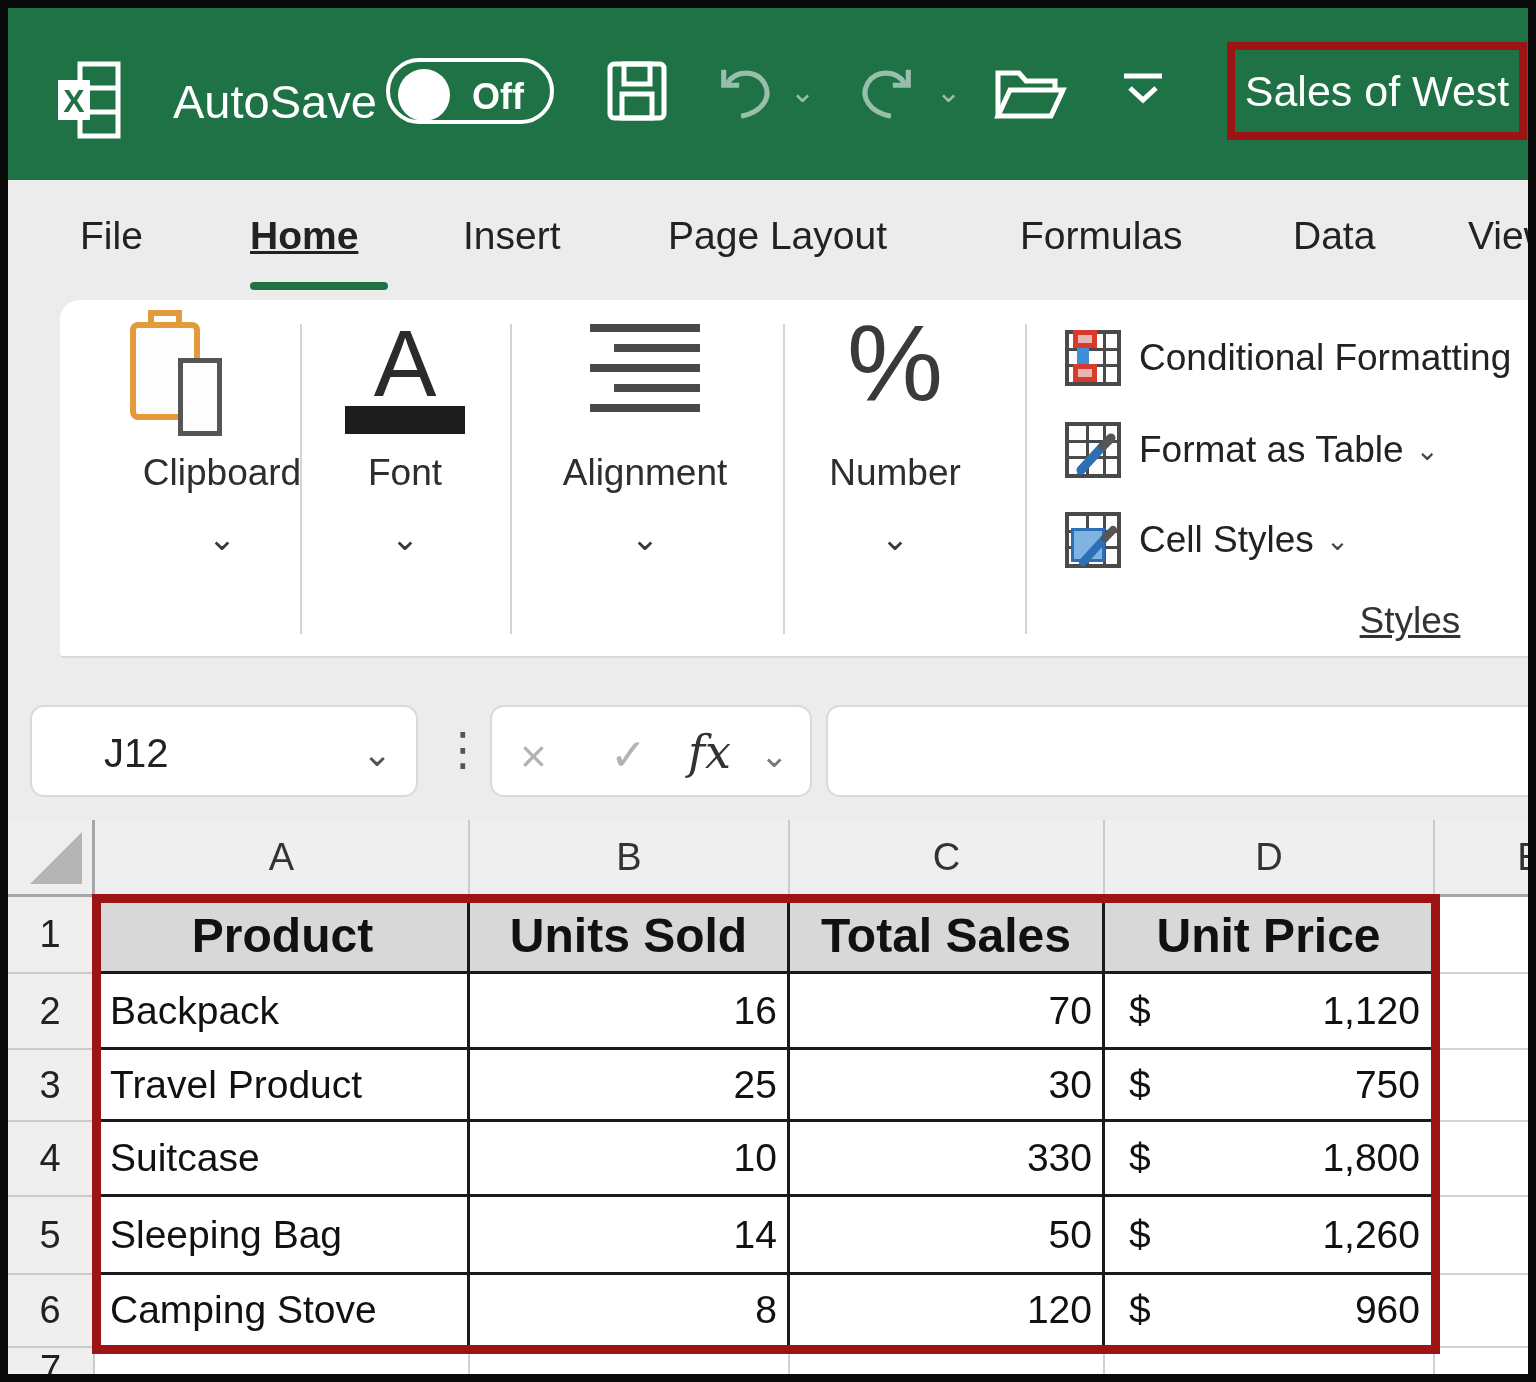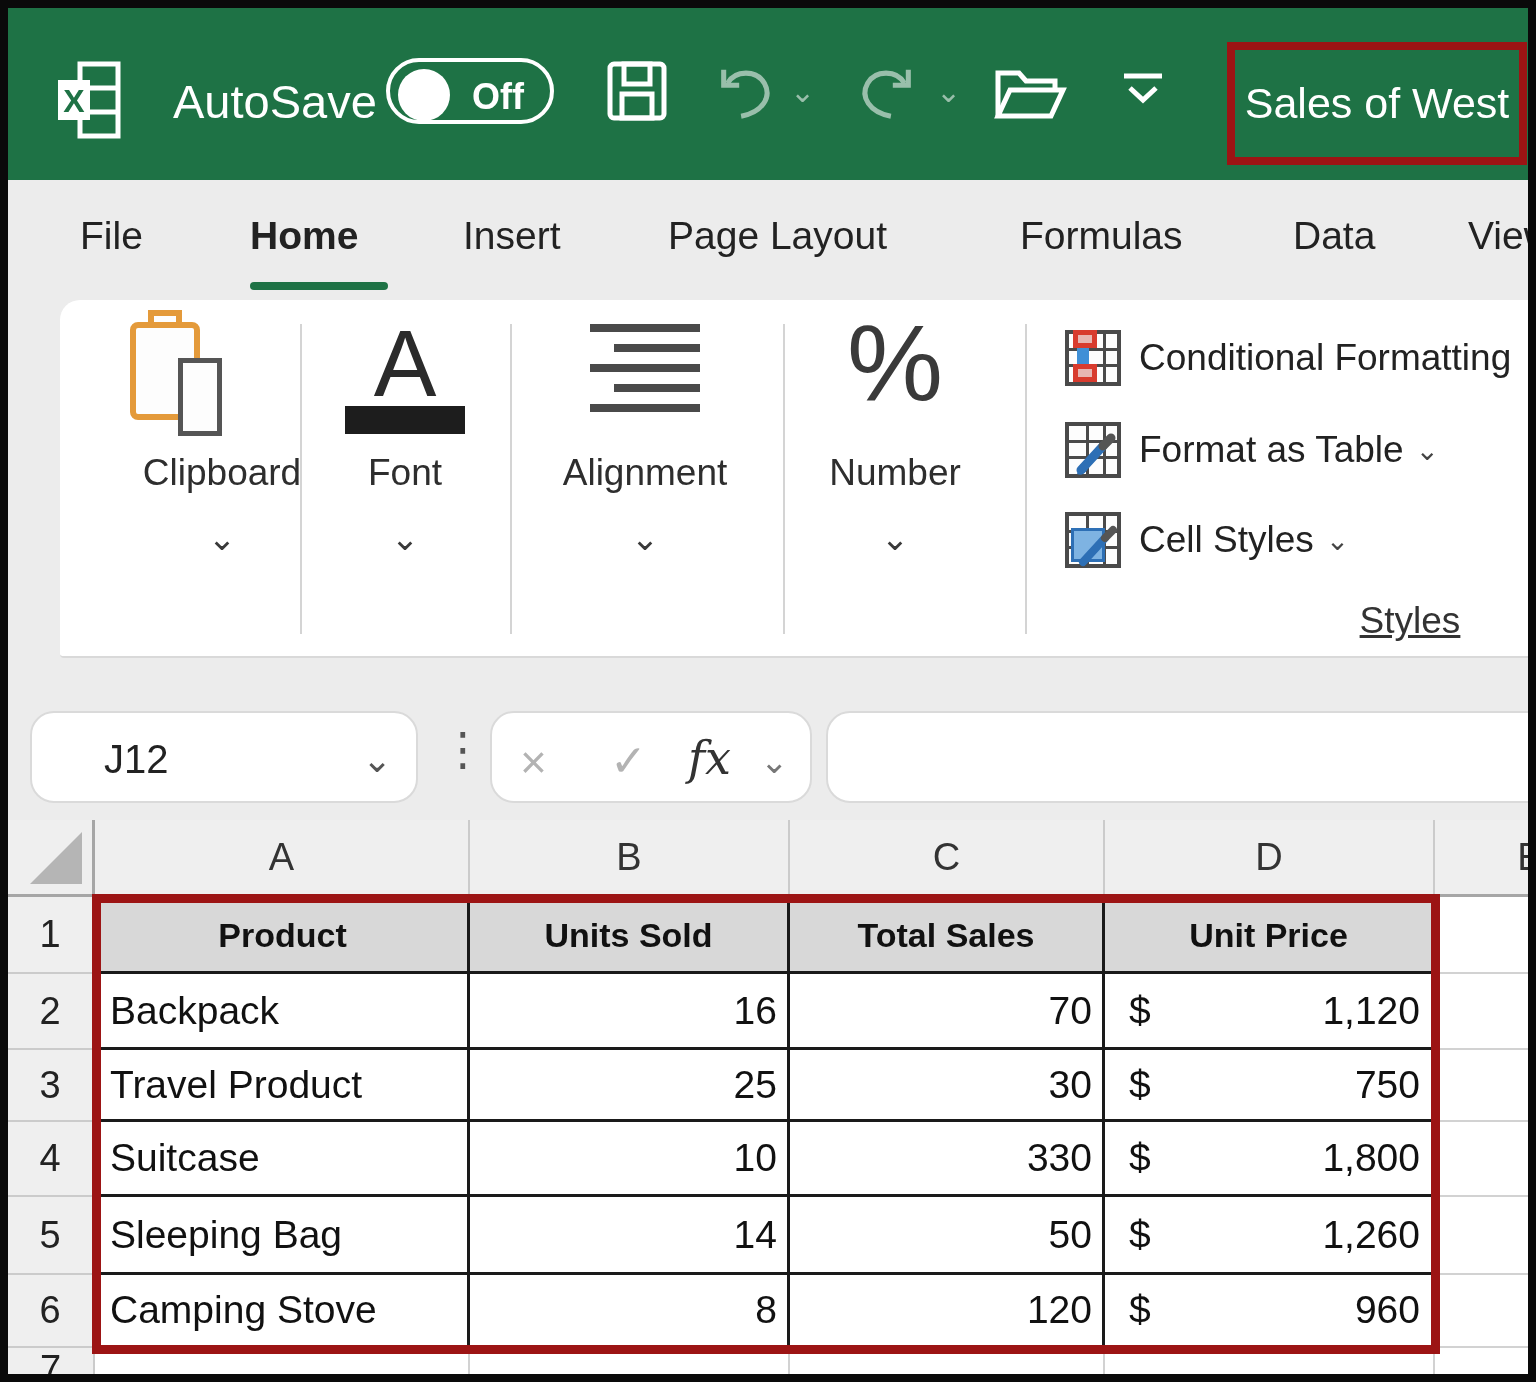--- a/index.html
+++ b/index.html
@@ -11,27 +11,27 @@
   
   #titlebar { left:0; top:0; width:1520px; height:172px; background:#1e7245; }
   .tb-text { color:#fff; white-space:nowrap; }
   #autosave-label { left:165px; top:66px; font-size:47px; }
   #autosave-toggle { left:378px; top:50px; width:168px; height:66px; border:4px solid #fff; border-radius:40px; }
   #autosave-knob { left:8px; top:7px; width:52px; height:52px; background:#fff; border-radius:50%; }
   #autosave-state { left:82px; top:14px; font-size:36px; font-weight:700; }
   .faded { opacity:.55; }
   .chev-small { color:#fff; font-size:30px; }
 
-  #doc-title-box { left:1219px; top:34px; width:300px; height:123px; border:8px solid #9c1414; display:flex; align-items:center; justify-content:center; }
+  #doc-title-box { left:1219px; top:34px; width:300px; height:98px; border:8px solid #9c1414; display:flex; align-items:center; justify-content:center; }
   #doc-title { font-size:43px; color:#fff; font-weight:500; white-space:nowrap; }
 
   
   #tabbar { left:0; top:172px; width:1520px; height:120px; background:#ececec; }
   .rtab { top:34px; font-size:39px; color:#222; white-space:nowrap; }
-  .rtab.active { font-weight:700; }
+  .rtab.active { font-weight:700;text-decoration:underline; }
   #home-underline { left:242px; top:102px; width:138px; height:8px; background:#1e7245; border-radius:4px; }
 
   
   #ribbon-zone { left:0; top:292px; width:1520px; height:360px; background:#ececec; }
   #ribbon-panel { position:absolute; left:52px; top:0; width:1468px; height:358px; background:#fff; border-radius:20px 0 0 4px; border-bottom:2px solid #d9d9d9; }
   .rsep { position:absolute; top:24px; width:2px; height:310px; background:#d4d4d4; }
   .grp-label { position:absolute; font-size:37px; color:#2e2e2e; text-align:center; white-space:nowrap; }
   .grp-chev { position:absolute; font-size:34px; color:#3a3a3a; text-align:center; }
 
   
@@ -60,42 +60,42 @@
       linear-gradient(#4a4a4a,#4a4a4a) 17px 0/3px 56px no-repeat,
       linear-gradient(#4a4a4a,#4a4a4a) 34px 0/3px 56px no-repeat, #fdfdfd; }
   .cf-red-top { position:absolute; left:8px; top:0px; width:24px; height:18px; border:5px solid #d83b2e; background:#e7b6b2; }
   .cf-red-bot { position:absolute; left:8px; top:34px; width:24px; height:18px; border:5px solid #d83b2e; background:#e7b6b2; }
   .cf-blue { position:absolute; left:12px; top:16px; width:12px; height:20px; background:#3f8fd6; }
   .brush { position:absolute; left:8px; top:10px; width:46px; height:46px; }
   .cs-fill { position:absolute; left:6px; top:16px; width:34px; height:34px; background:#7eb3e2; border:3px solid #2d6fb5; }
 
   
   #formula-zone { left:0; top:652px; width:1520px; height:160px; background:#ececec; }
-  .fbox { position:absolute; top:51px; height:92px; background:#fff; border:2px solid #dadada; border-radius:24px; }
+  .fbox { position:absolute; top:45px; height:92px; background:#fff; border:2px solid #dadada; border-radius:14px; }
   #name-box { left:22px; width:388px; }
   #name-value { position:absolute; left:72px; top:24px; font-size:40px; color:#222; }
   #name-chev { position:absolute; left:330px; top:26px; font-size:36px; color:#555; }
   #fb-dots { position:absolute; left:432px; top:62px; font-size:46px; color:#555; }
   #fx-box { left:482px; width:322px; }
   #fx-cancel { position:absolute; left:28px; top:22px; font-size:46px; color:#b3b3b3; }
   #fx-enter { position:absolute; left:118px; top:22px; font-size:44px; color:#b3b3b3; }
   #fx-label { position:absolute; left:196px; top:18px; font-size:46px; color:#333; font-family:"DejaVu Serif",serif; font-style:italic; }
   #fx-chev { position:absolute; left:268px; top:28px; font-size:34px; color:#777; }
   #formula-input { left:818px; width:740px; }
 
   
   #grid-zone { left:0; top:812px; width:1520px; height:554px; background:#fff; }
   #grid { position:absolute; left:0; top:0; width:1520px; height:554px;
           display:grid; grid-template-columns:87px 375px 320px 315px 330px 1fr;
           grid-template-rows:77px 77px 76px 72px 75px 78px 73px 1fr; }
   .colhdr { background:#efefef; border-right:2px solid #cbcbcb; border-bottom:3px solid #a6a6a6; display:flex; align-items:center; justify-content:center; font-size:38px; color:#333; }
   .rowhdr { background:#efefef; border-right:3px solid #a6a6a6; border-bottom:2px solid #cbcbcb; display:flex; align-items:center; justify-content:center; font-size:38px; color:#222; }
   #corner { background:#efefef; border-right:3px solid #a6a6a6; border-bottom:3px solid #a6a6a6; position:relative; }
   #corner-tri { position:absolute; right:10px; bottom:10px; width:0; height:0; border-left:52px solid transparent; border-bottom:52px solid #b5b5b5; }
-  .hcell { background:#d8d8d8; border-top:3px solid #1a1a1a; border-right:3px solid #1a1a1a; border-bottom:3px solid #1a1a1a; display:flex; align-items:center; justify-content:center; font-size:34px; font-weight:700; color:#111; }
+  .hcell { background:#d8d8d8; border-top:3px solid #1a1a1a; border-right:3px solid #1a1a1a; border-bottom:3px solid #1a1a1a; display:flex; align-items:center; justify-content:center; font-size:48px; font-weight:700; color:#111; }
   .hcell.first { border-left:3px solid #1a1a1a; }
   .dcell { background:#fff; border-right:3px solid #1a1a1a; border-bottom:3px solid #1a1a1a; display:flex; align-items:center; font-size:39px; color:#111; }
   .dcell.first { border-left:3px solid #1a1a1a; }
   .dcell.txt { padding-left:12px; }
   .dcell.num { justify-content:flex-end; padding-right:10px; }
   .dcell.money { justify-content:space-between; padding:0 12px 0 24px; }
   .ecell { background:#fff; border-bottom:2px solid #d2d2d2; }
   .r7cell { background:#fff; border-right:2px solid #d2d2d2; }
   #colE-letter { width:190px; text-align:center; }
   #range-border { position:absolute; left:84px; top:74px; width:1348px; height:460px; border:9px solid #9c1414; pointer-events:none; }

